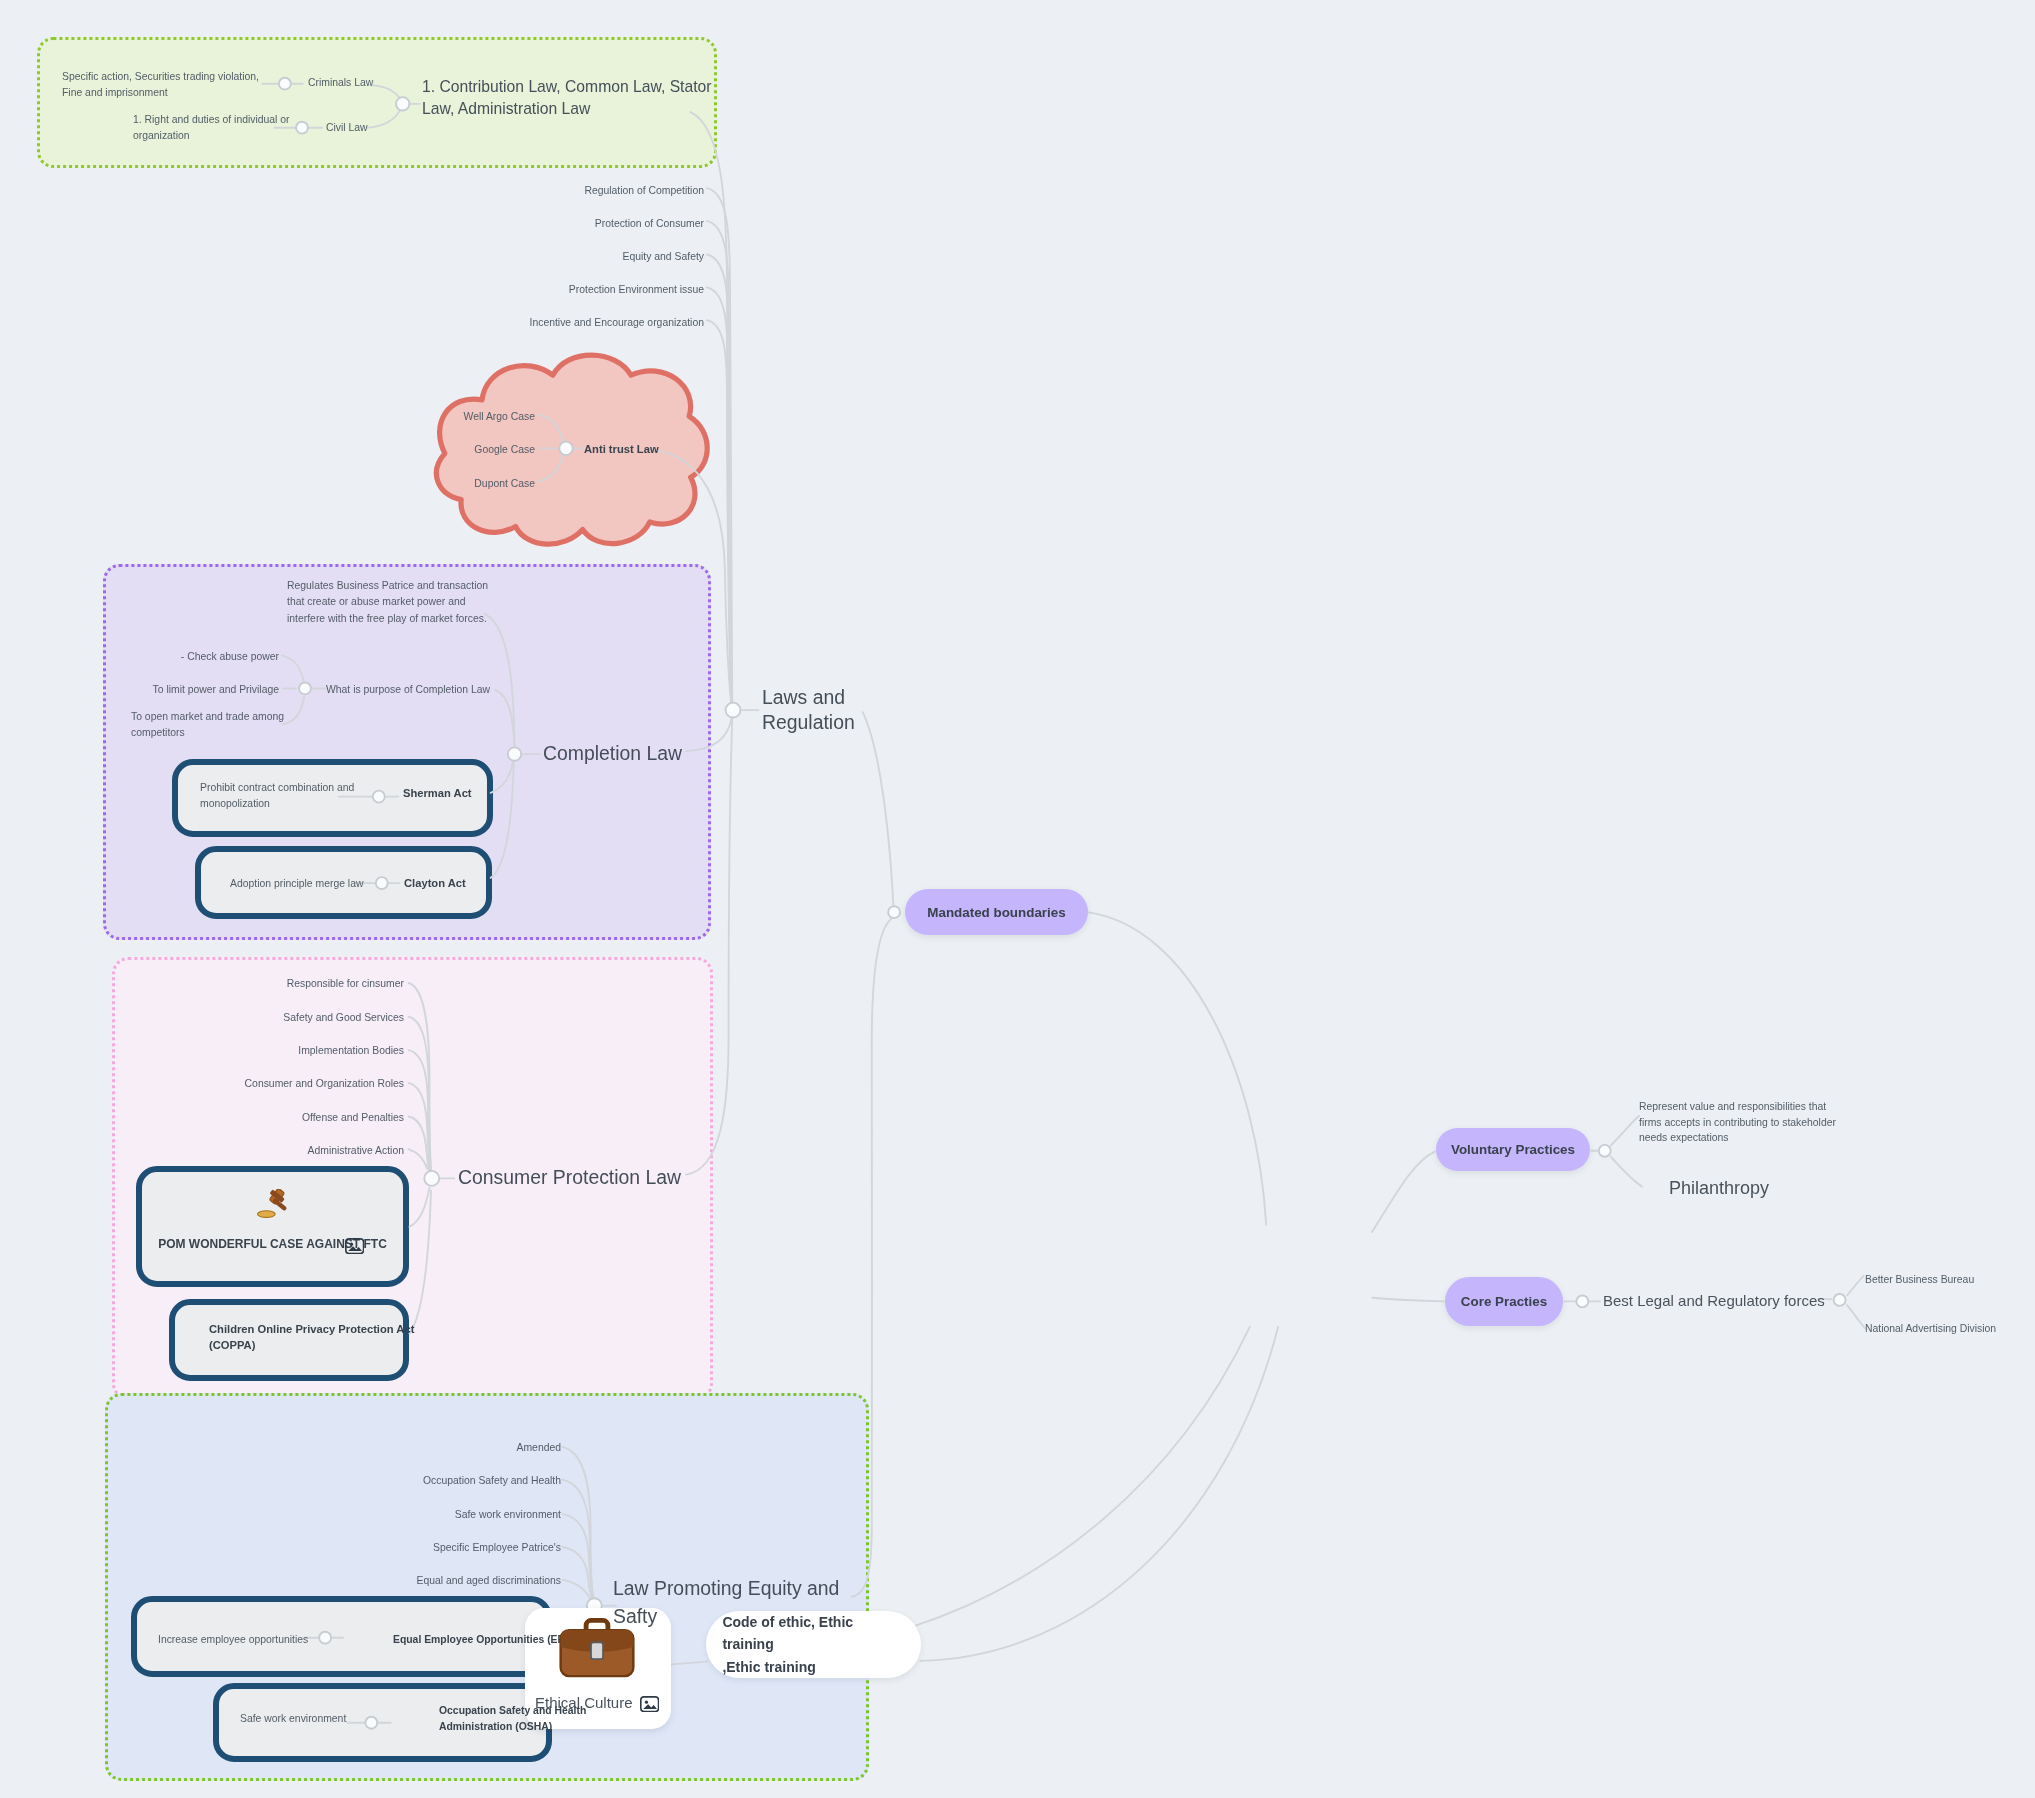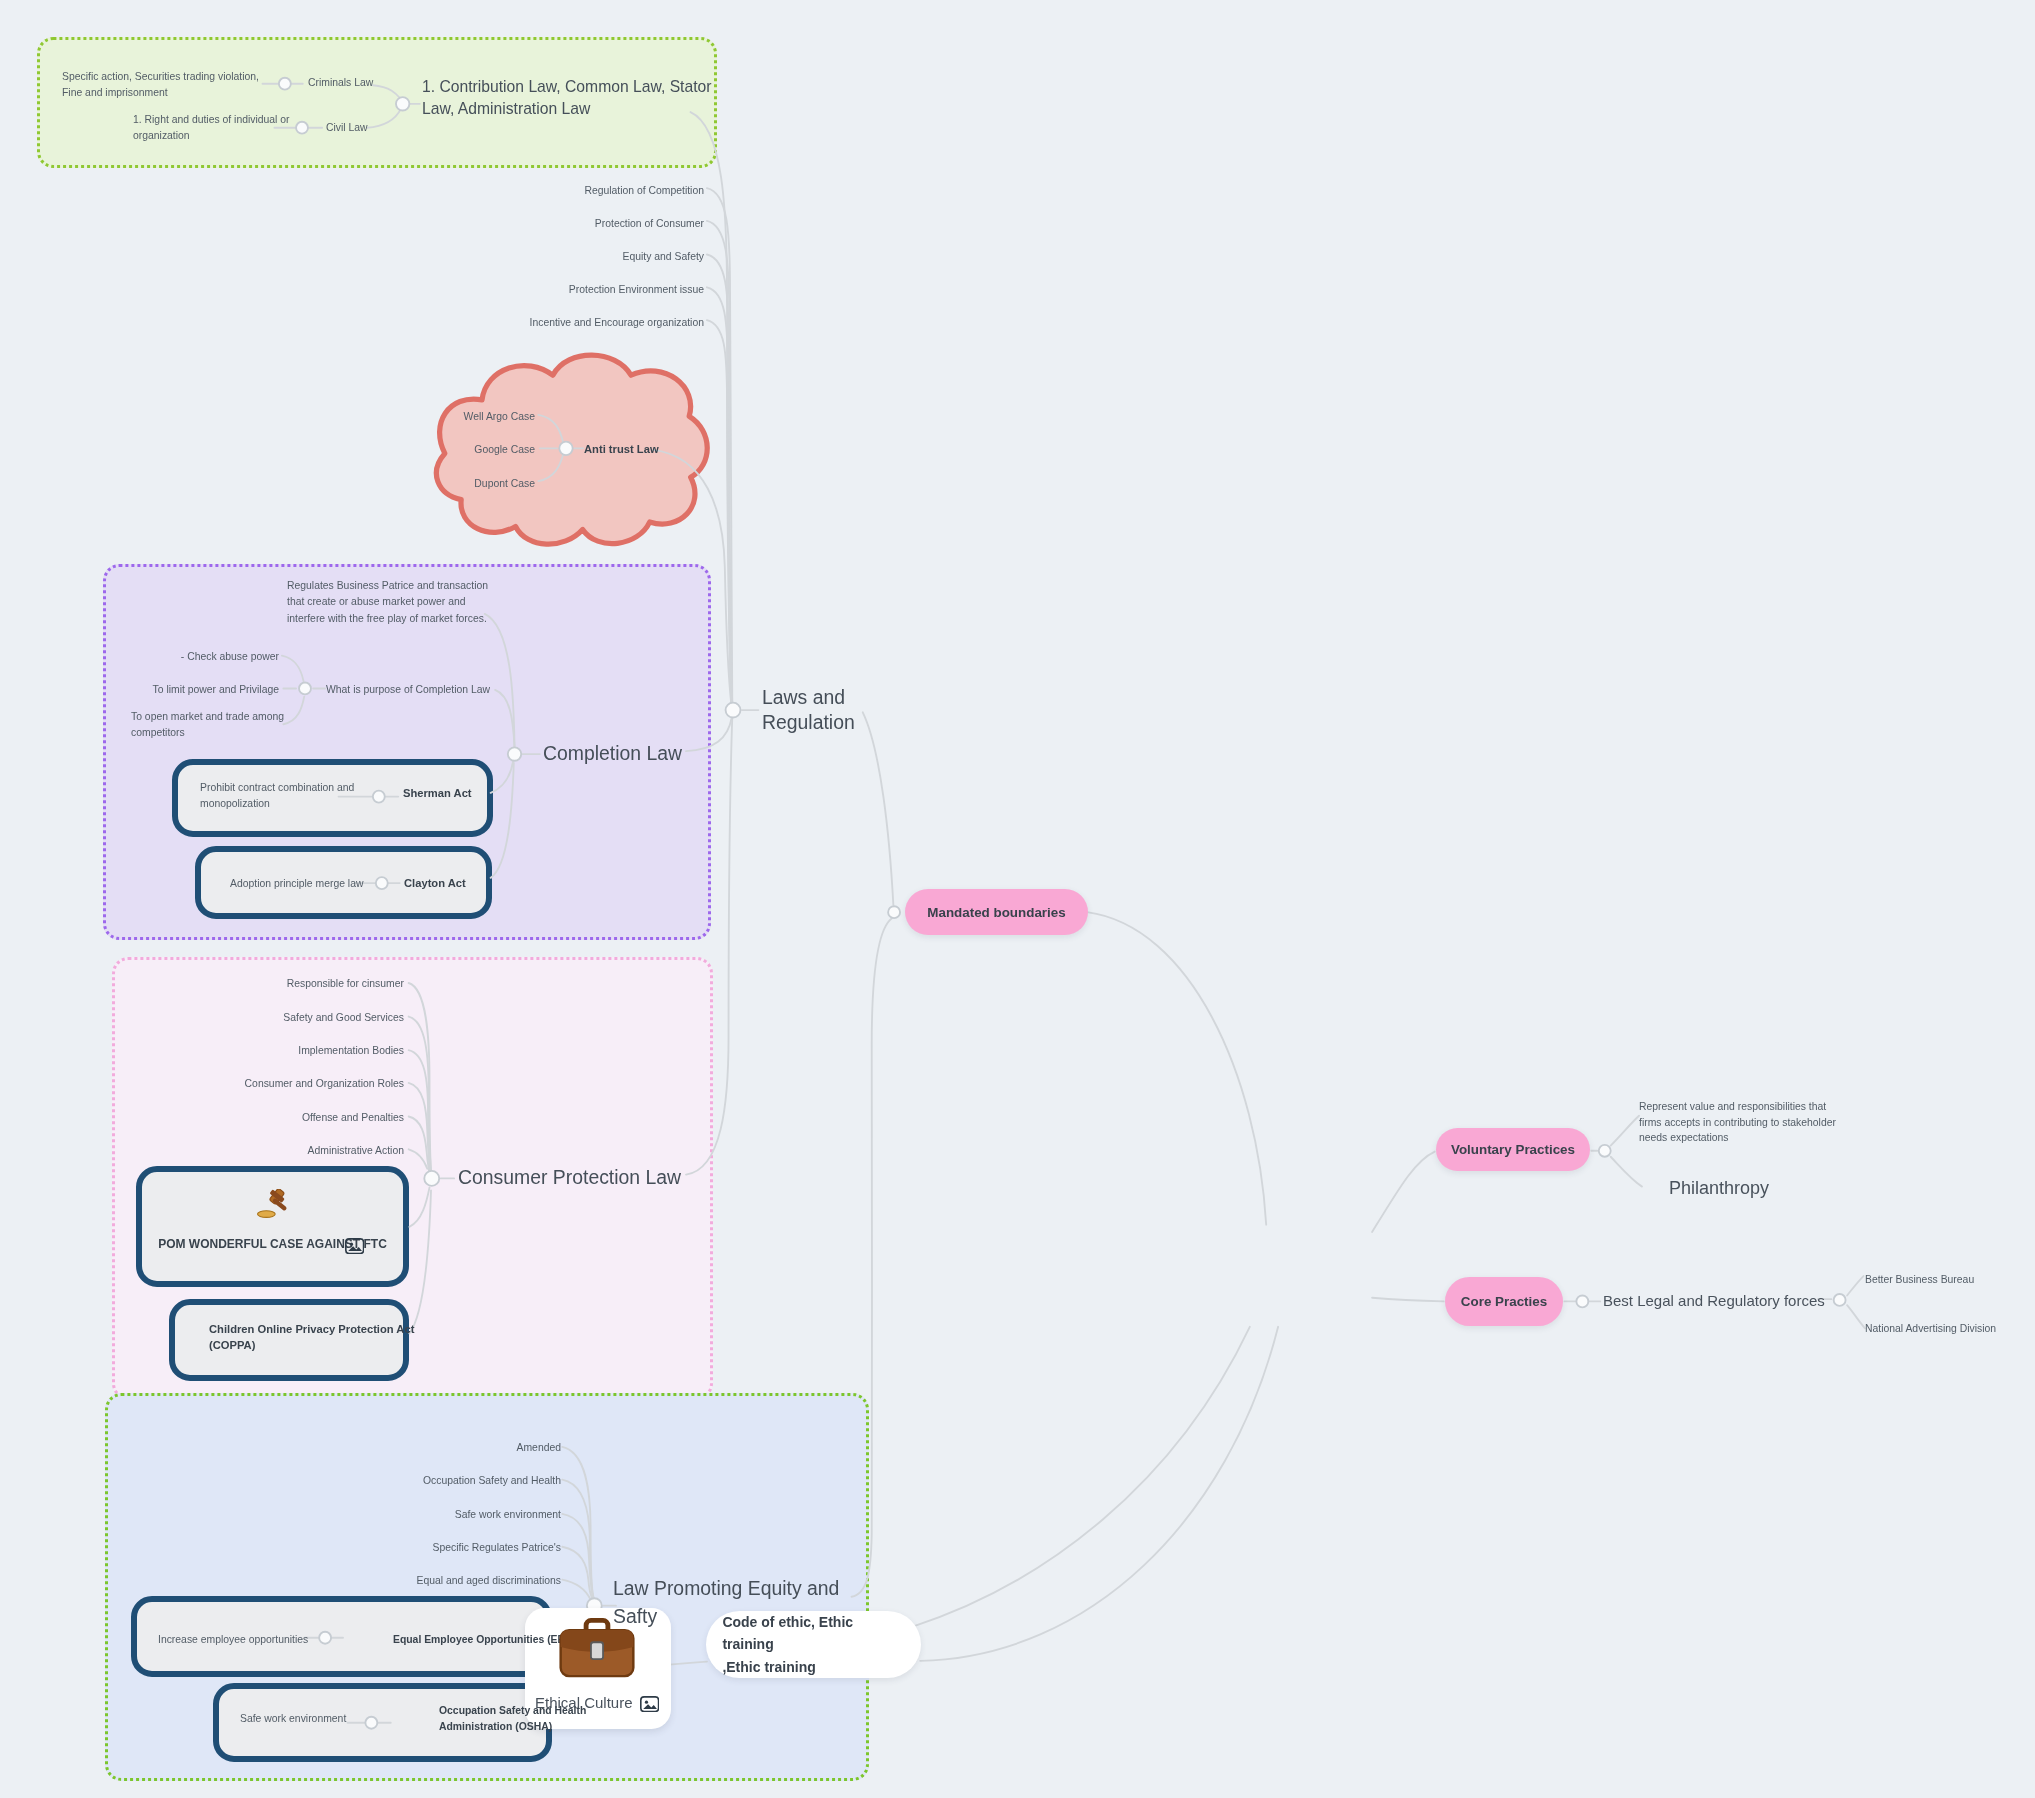--- a/index.html
+++ b/index.html
@@ -8,21 +8,21 @@
   svg.wires{position:absolute;left:0;top:0;z-index:2;pointer-events:none;}
   .wire{stroke:#d2d6da;stroke-width:2.5;fill:none;stroke-linecap:round;}
   .node-dot{fill:#fafbfc;stroke:#c6ccd2;stroke-width:2.5;}
   .zone{position:absolute;border-radius:16.4px;z-index:0;box-sizing:border-box;}
   .zone.green{background:#e8f3da;border:3px dotted #8fc832;}
   .zone.purple{background:#e4def5;border:3px dotted #9d68ec;}
   .zone.pink{background:#f7eef8;border:3px dotted #f2abdc;}
   .zone.blue{background:#dfe7f7;border:3px dotted #7cc62c;}
   .navy{position:absolute;background:#ecedef;border:6.7px solid #1f4e75;border-radius:21px;z-index:1;box-sizing:border-box;}
   .card{position:absolute;background:#ffffff;border-radius:19.4px;box-shadow:0 3px 7.5px rgba(50,60,80,.12);z-index:3;}
-  .pill{position:absolute;background:#f9a8d4;border-radius:745px;display:flex;align-items:center;justify-content:center;
+  .pill{position:absolute;background:#c4b5fd;border-radius:745px;display:flex;align-items:center;justify-content:center;
         font-weight:bold;color:#39424c;font-size:13.4px;box-shadow:0 2.2px 6px rgba(50,60,80,.10);z-index:3;}
   .txt{position:absolute;color:#525c66;white-space:pre-line;z-index:4;}
   .sm{font-size:10.4px;line-height:15.7px;}
   .ra{text-align:right;}
   .big{font-size:19.4px;line-height:25px;color:#454e58;}
   .lbl{font-size:11.2px;line-height:15.7px;font-weight:bold;color:#39434d;}
   .lbl14{font-size:10.4px;line-height:15.7px;font-weight:bold;color:#39434d;padding-left:44px;}
   .mid{font-size:15px;color:#49525c;}
   .central{position:absolute;left:1176px;top:1223px;width:195px;height:104px;background:#12a3f2;border:5.2px solid #204d62;
            box-sizing:border-box;display:flex;align-items:center;justify-content:center;text-align:center;
@@ -204,21 +204,21 @@
     <rect x="1" y="1" width="22" height="18" rx="4" fill="none" stroke="#2e3b47" stroke-width="2"></rect>
     <circle cx="8" cy="7.5" r="2" fill="#2e3b47"></circle>
     <path d="M4 16 L10 10 L14 14 L17 11 L21 16 Z" fill="#2e3b47"></path>
   </svg>
   <div class="txt lbl" style="left:209px;top:1322px;">Children Online Privacy Protection Act
 (COPPA)</div>
 
   <div class="txt sm ra" style="right:1474px;top:1440px;">Amended</div>
   <div class="txt sm ra" style="right:1474px;top:1473px;">Occupation Safety and Health</div>
   <div class="txt sm ra" style="right:1474px;top:1507px;">Safe work environment</div>
-  <div class="txt sm ra" style="right:1474px;top:1540px;">Specific Regulates Patrice's</div>
+  <div class="txt sm ra" style="right:1474px;top:1540px;">Specific Employee Patrice's</div>
   <div class="txt sm ra" style="right:1474px;top:1573px;">Equal and aged discriminations</div>
   <div class="txt big" style="left:613px;top:1574px;line-height:28px;">Law Promoting Equity and
 Safty</div>
   <div class="txt sm" style="left:158px;top:1632px;">Increase employee opportunities</div>
   <div class="txt lbl14" style="left:349px;top:1632px;">Equal Employee Opportunities (EEOC)</div>
   <div class="txt sm" style="left:240px;top:1711px;">Safe work environment</div>
   <div class="txt lbl14" style="left:395px;top:1703px;">Occupation Safety and Health
 Administration (OSHA)</div>
 
   <div class="card" style="left:525px;top:1608px;width:146px;height:121px;"></div>

